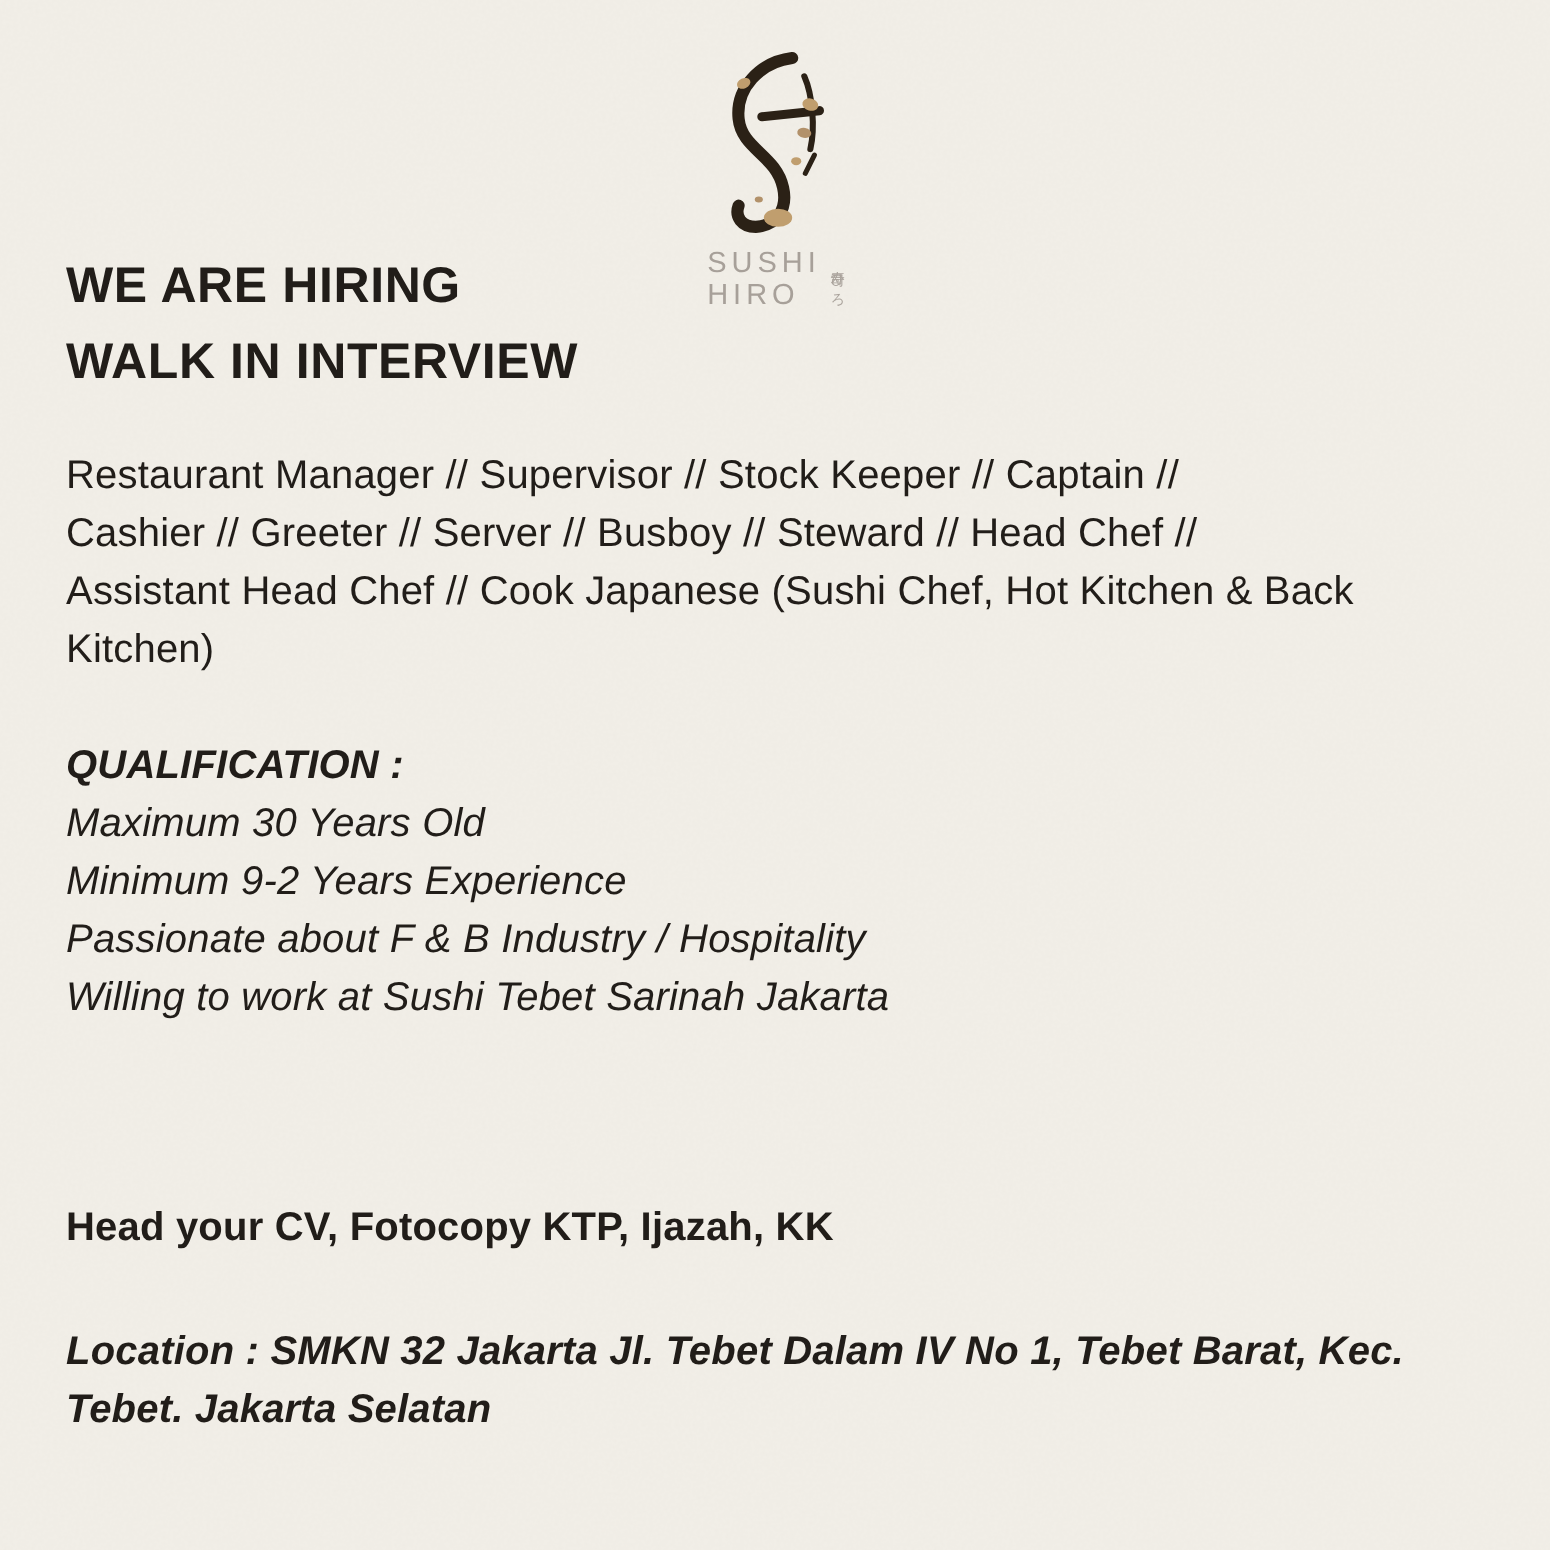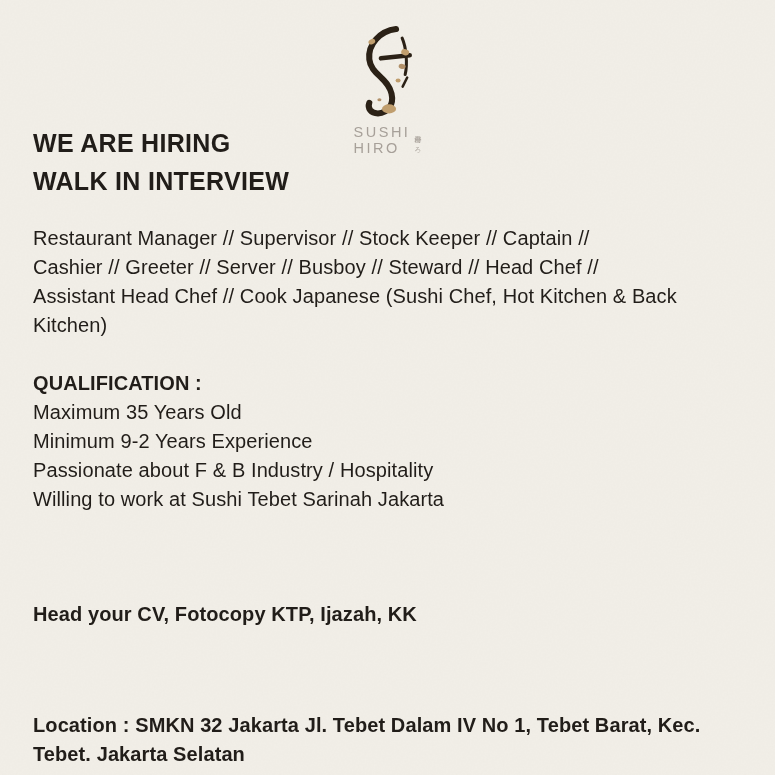--- a/index.html
+++ b/index.html
@@ -93,23 +93,23 @@
   .body-text {
     font-size: 20px;
     line-height: 29px;
     font-weight: 400;
     letter-spacing: 0.1px;
   }
 
   .bold { font-weight: 700; }
 
   .positions   { top: 224px; }
-  .qual        { top: 369px; }
+  .qual        { top: 369px; font-style: italic; }
   .bring-block { top: 600px; }
-  .loc-block   { top: 711px; }
+  .loc-block   { top: 662px; font-style: italic; }
 </style>
 </head>
 <body>
 
 <div class="flyer">
 
   <svg class="texture" width="775" height="775" xmlns="http://www.w3.org/2000/svg">
     <filter id="grain">
       <feTurbulence type="fractalNoise" baseFrequency="0.55" numOctaves="2" stitchTiles="stitch" result="n"></feTurbulence>
       <feColorMatrix in="n" type="matrix" values="0 0 0 0 0.55
@@ -155,21 +155,21 @@
 
     <div class="block body-text positions">
       <div>Restaurant Manager // Supervisor // Stock Keeper // Captain //</div>
       <div>Cashier // Greeter // Server // Busboy // Steward // Head Chef //</div>
       <div>Assistant Head Chef // Cook Japanese (Sushi Chef, Hot Kitchen &amp; Back</div>
       <div>Kitchen)</div>
     </div>
 
     <div class="block body-text qual">
       <div class="bold">QUALIFICATION :</div>
-      <div>Maximum 35 Years Old</div>
+      <div>Maximum 30 Years Old</div>
       <div>Minimum 9-2 Years Experience</div>
       <div>Passionate about F &amp; B Industry / Hospitality</div>
       <div>Willing to work at Sushi Tebet Sarinah Jakarta</div>
     </div>
 
     <div class="block body-text bring-block">
       <div class="bold">Head your CV, Fotocopy KTP, Ijazah, KK</div>
     </div>
 
     <div class="block body-text bold loc-block">

